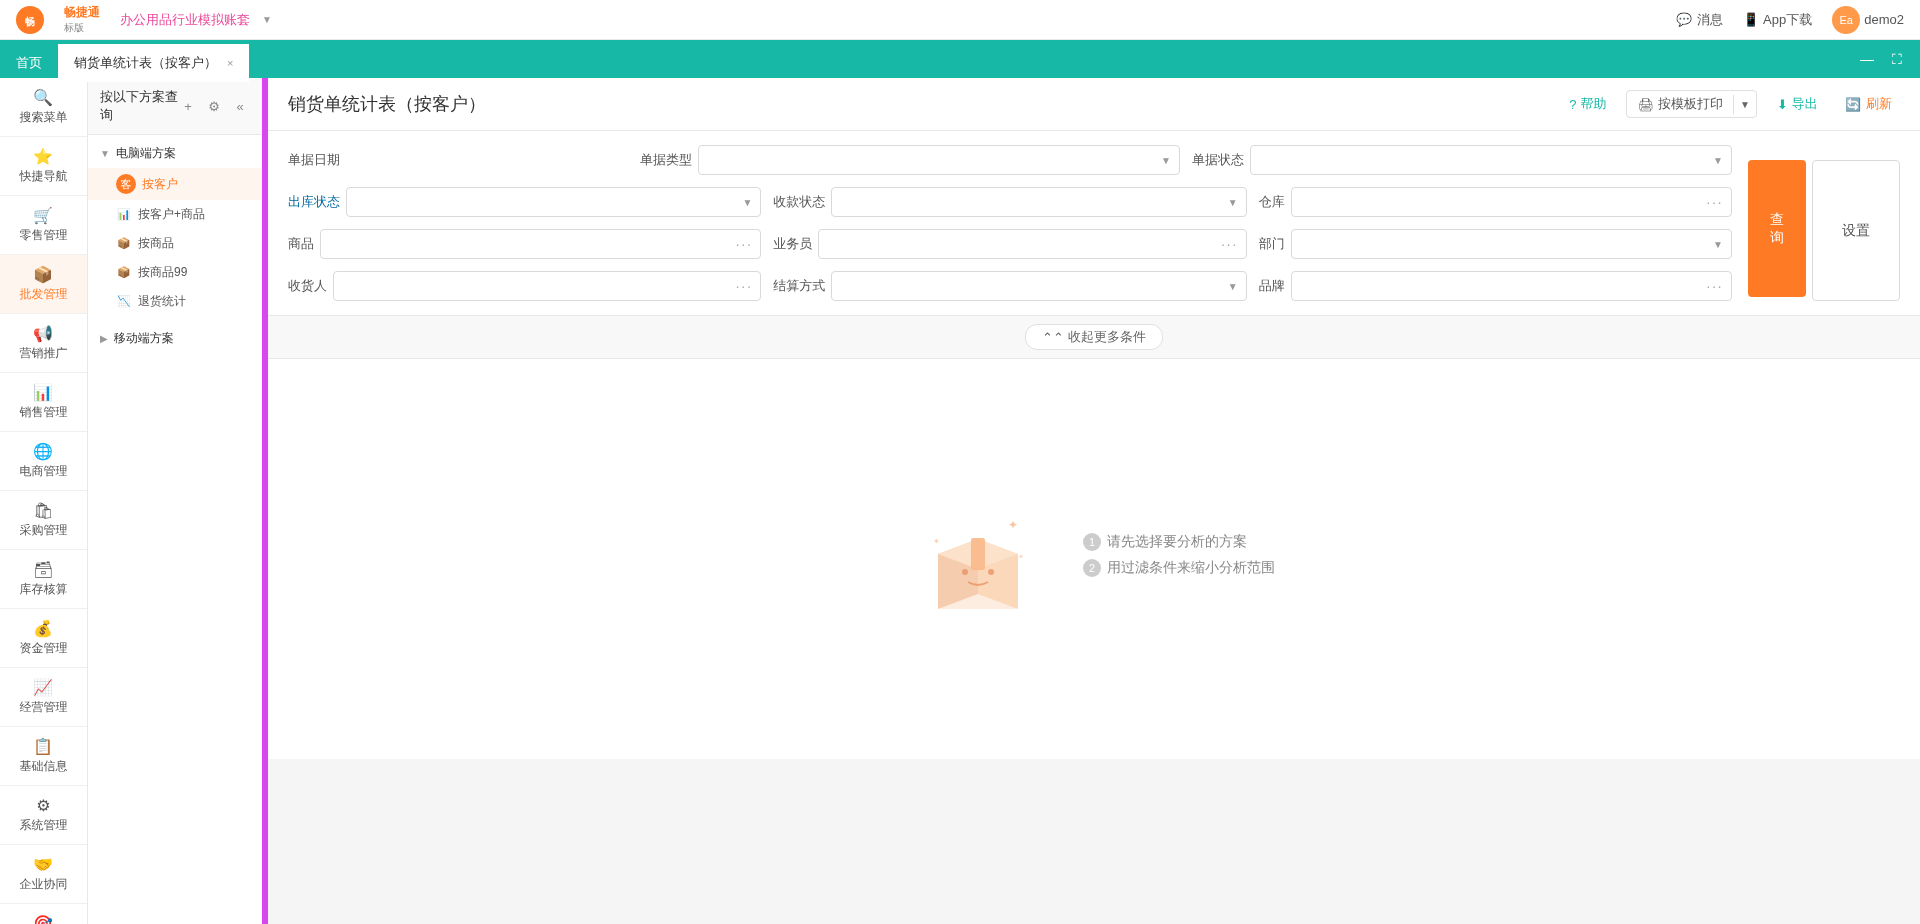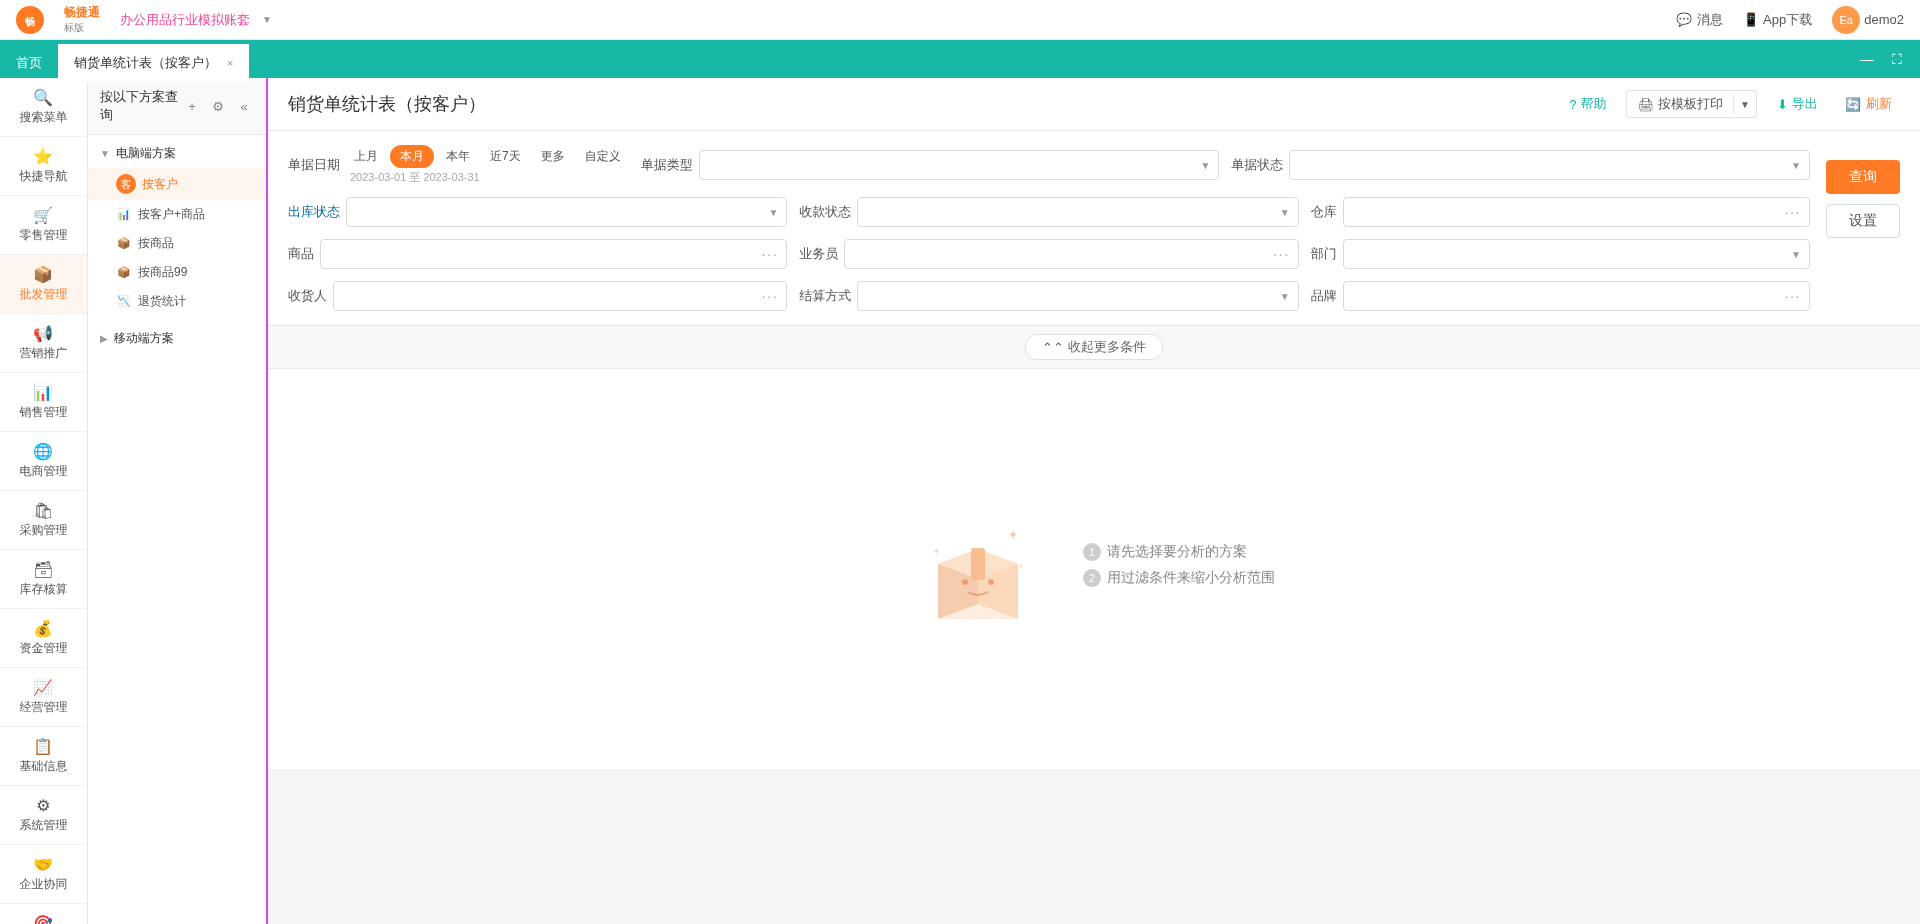--- a/index.html
+++ b/index.html
@@ -163,21 +163,21 @@
       border-bottom: 1px solid #f0f0f0;
       transition: background 0.2s;
     }
     .sidebar-item.active { color: #ff7a24; background: #fff5ef; }
     .sidebar-item-icon { font-size: 16px; margin-bottom: 2px; }
 
     
     .left-panel {
       width: 180px;
       background: #fff;
-      border-right: 2px solid #d946ef;
+      border-right: 6px solid #d946ef;
       overflow-y: auto;
       flex-shrink: 0;
     }
     .left-panel-header {
       padding: 10px 12px;
       display: flex;
       align-items: center;
       justify-content: space-between;
       font-size: 13px;
       color: #333;
@@ -588,31 +588,20 @@
 
     <div style="background:#fff;padding:14px 20px;border-bottom:1px solid #e8e8e8;">
       <div style="display:flex;gap:16px;">
 
         <div style="flex:1;display:flex;flex-direction:column;gap:12px;">
 
           <div style="display:flex;align-items:center;gap:12px;">
 
             <div style="display:flex;align-items:center;gap:6px;min-width:340px;">
               <span style="font-size:13px;color:#555;white-space:nowrap;">单据日期</span>
-              <div style="display:flex;align-items:flex-start;flex-direction:column;gap:2px;">
-                <div style="display:flex;align-items:center;gap:4px;">
-                  <div class="date-btn">上月</div>
-                  <div class="date-btn active">本月</div>
-                  <div class="date-btn">本年</div>
-                  <div class="date-btn">近7天</div>
-                  <div class="date-btn">更多</div>
-                  <div class="date-btn">自定义</div>
-                </div>
-                <div style="font-size:11px;color:#aaa;padding-left:4px;">2023-03-01 至 2023-03-31</div>
-              </div>
             </div>
 
             <div style="display:flex;align-items:center;gap:6px;flex:1;">
               <span style="font-size:13px;color:#555;white-space:nowrap;">单据类型</span>
               <div style="flex:1;height:30px;border:1px solid #d9d9d9;border-radius:4px;padding:0 8px;font-size:13px;display:flex;align-items:center;justify-content:flex-end;cursor:pointer;">
                 <span class="ctrl-arr">▼</span>
               </div>
             </div>
 
             <div style="display:flex;align-items:center;gap:6px;flex:1;">
@@ -681,21 +670,21 @@
             <div style="display:flex;align-items:center;gap:6px;flex:1;">
               <span style="font-size:13px;color:#555;white-space:nowrap;">品牌</span>
               <div style="flex:1;height:30px;border:1px solid #d9d9d9;border-radius:4px;padding:0 8px;font-size:13px;display:flex;align-items:center;justify-content:flex-end;cursor:pointer;">
                 <span style="color:#aaa;font-size:14px;letter-spacing:1px;">···</span>
               </div>
             </div>
           </div>
 
         </div>
 
-        <div style="display:flex;flex-direction:column;justify-content:flex-start;gap:6px;padding-top:15px;flex-shrink:0;">
+        <div style="display:flex;flex-direction:row;justify-content:flex-start;gap:6px;padding-top:15px;flex-shrink:0;">
           <button class="query-btn">查询</button>
           <button class="set-btn">设置</button>
         </div>
       </div>
     </div>
 
     <div class="collapse-bar">
       <div class="collapse-btn">
         <span>⌃⌃</span>
         <span>收起更多条件</span>

